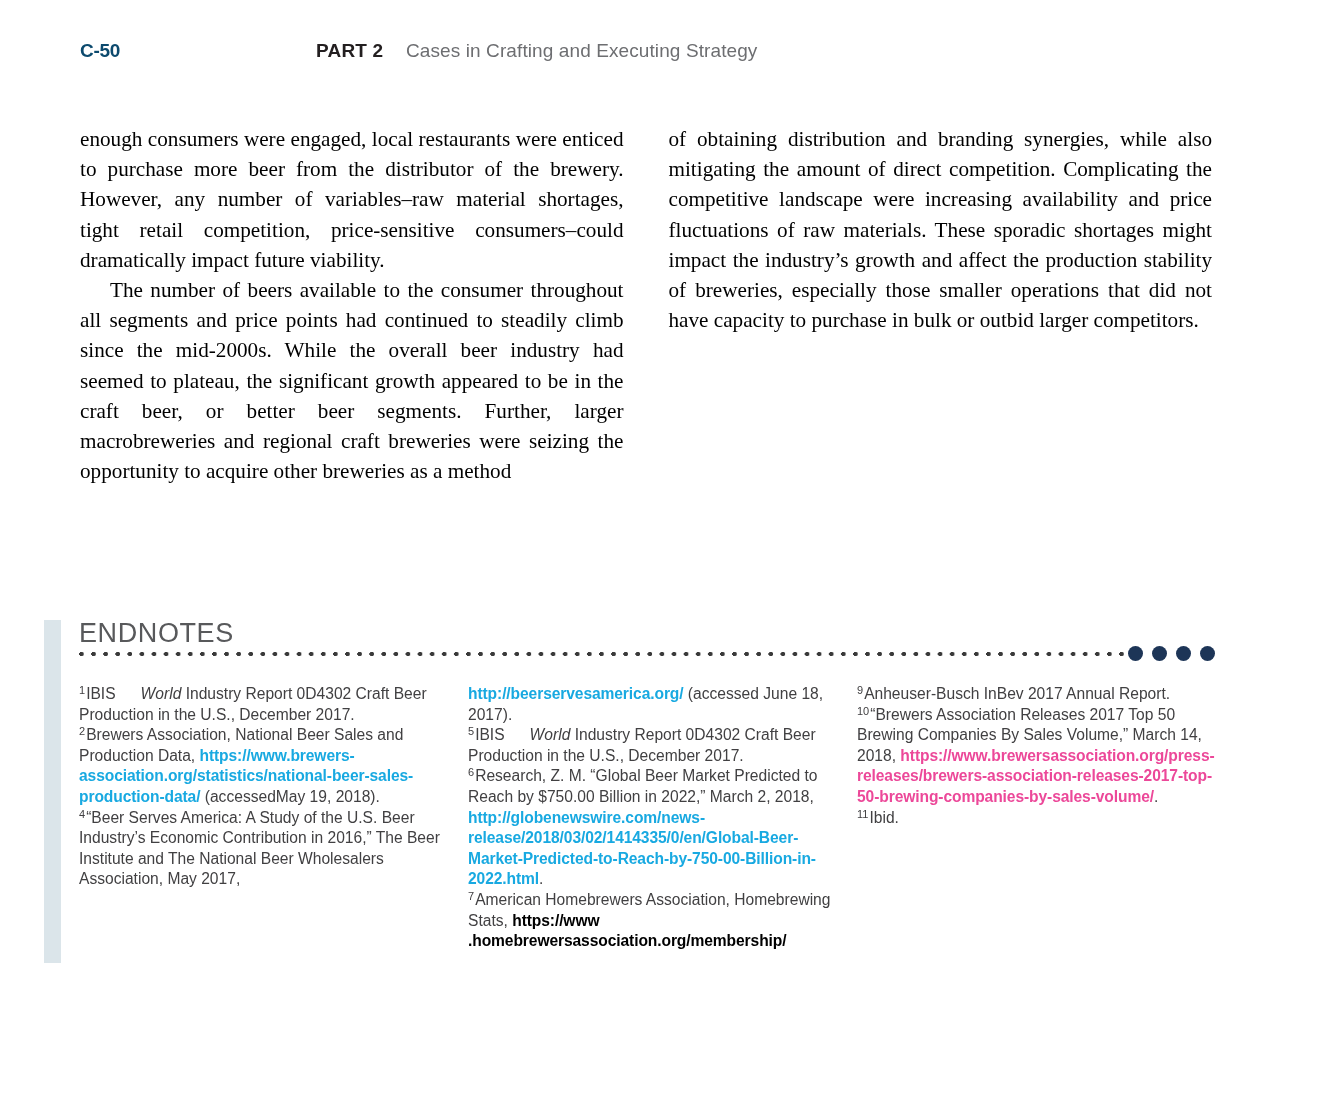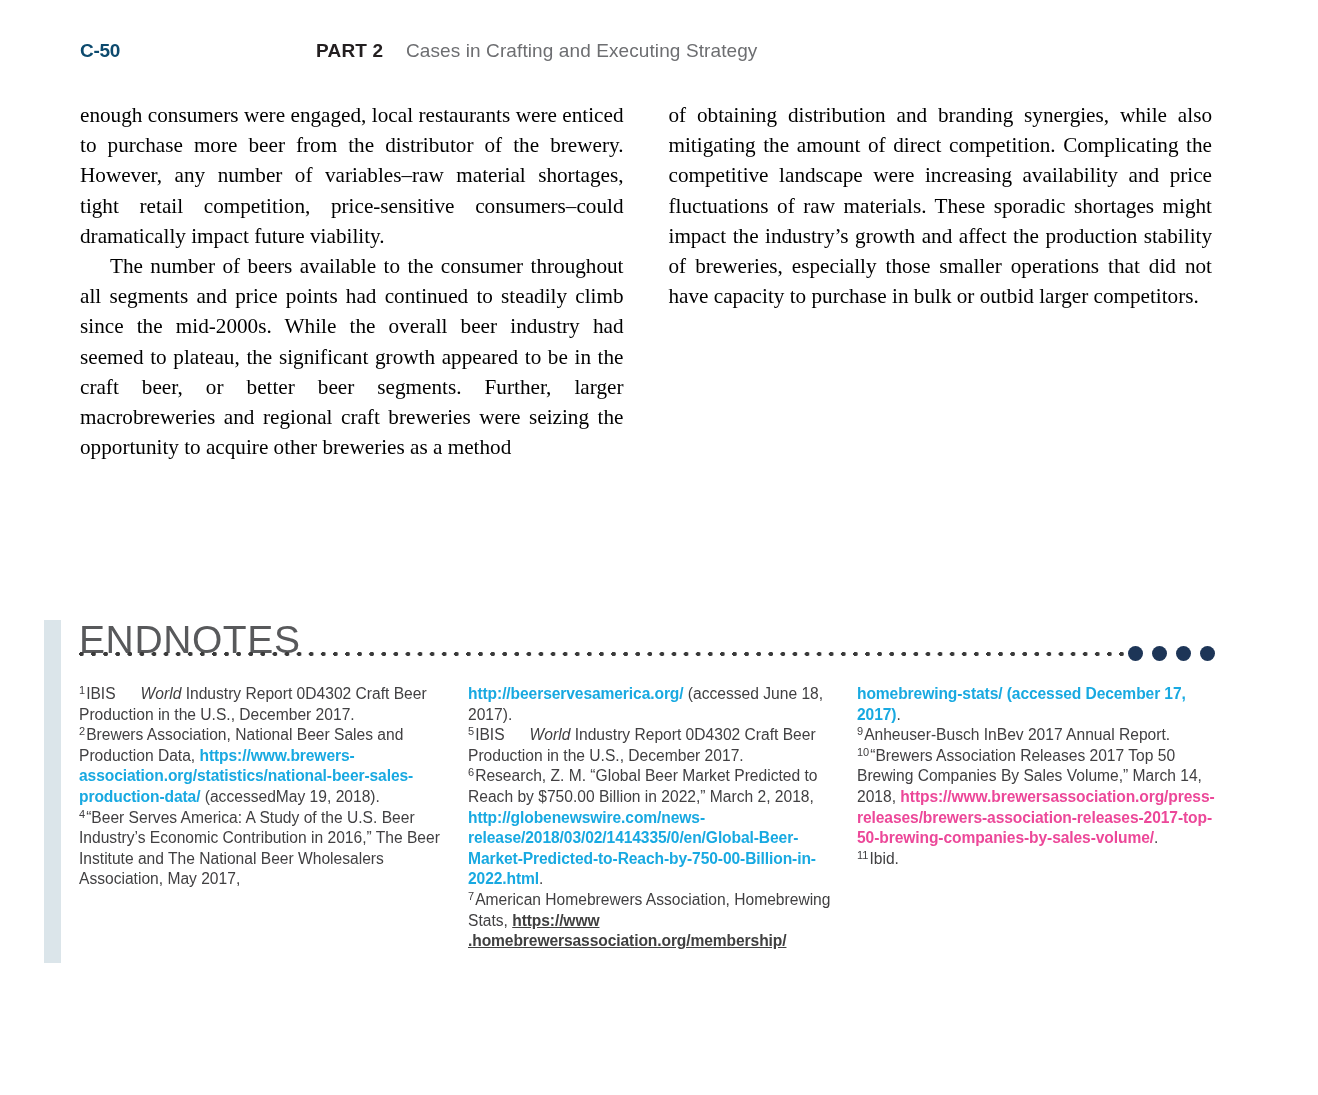--- a/index.html
+++ b/index.html
@@ -58,20 +58,21 @@
   .body-cols {
     position: absolute;
     left: 80px;
     top: 100px;
     width: 1132px;
     display: flex;
     gap: 45px;
   }
   .body-col {
     width: 544px;
+    margin-top: 24px;
   }
   .body-col p {
     margin: 0;
     font-family: "Liberation Serif", "DejaVu Serif", serif;
     font-size: 21.2px;
     line-height: 30.2px;
     color: #000000;
     text-align: justify;
     text-justify: inter-word;
     hyphens: none;
@@ -88,21 +89,21 @@
     width: 17px;
     height: 343px;
     background: #dbe5ea;
   }
   .endnotes-title {
     position: absolute;
     left: 79px;
     top: 618px;
     font-family: "Liberation Sans", "DejaVu Sans", sans-serif;
     font-weight: normal;
-    font-size: 39px;
+    font-size: 27px;
     letter-spacing: 0.6px;
     color: #58595b;
   }
   .dotted-rule {
     position: absolute;
     left: 79px;
     top: 650px;
     width: 1050px;
     height: 8px;
     background-image: radial-gradient(circle at 2.5px 50%, #3a3a3a 2.1px, rgba(0,0,0,0) 2.4px);
@@ -192,21 +193,20 @@
 <div class="notes-cols" id="notes-cols">
     <div class="notes-col">
       <p class="note"><sup class="num">1</sup><span>IBIS</span><span class="ital">World</span><span> Industry Report 0D4302 Craft Beer Production in the U.S., December 2017.</span></p>
       <p class="note"><sup class="num">2</sup><span>Brewers Association, National Beer Sales and Production Data, </span><span class="lnk" style="color: rgb(24, 169, 225);">https://www.brewers-association.org/statistics/national-beer-sales-production-data/</span><span> (accessedMay 19, 2018).</span></p>
       <p class="note"><sup class="num">4</sup><span>“Beer Serves America: A Study of the U.S. Beer Industry’s Economic Contribution in 2016,” The Beer Institute and The National Beer Wholesalers Association, May 2017,</span></p>
     </div>
     <div class="notes-col">
       <p class="note"><span class="lnk" style="color: rgb(24, 169, 225);">http://beerservesamerica.org/</span><span> (accessed June 18, 2017).</span></p>
       <p class="note"><sup class="num">5</sup><span>IBIS</span><span class="ital">World</span><span> Industry Report 0D4302 Craft Beer Production in the U.S., December 2017.</span></p>
       <p class="note"><sup class="num">6</sup><span>Research, Z. M. “Global Beer Market Predicted to Reach by $750.00 Billion in 2022,” March 2, 2018, </span><span class="lnk" style="color: rgb(24, 169, 225);">http://globenewswire.com/news-release/2018/03/02/1414335/0/en/Global-Beer-Market-Predicted-to-Reach-by-750-00-Billion-in-2022.html</span><span>.</span></p>
-      <p class="note"><sup class="num">7</sup><span>American Homebrewers Association, Homebrewing Stats, </span><span class="lnk" style="color: #404040; text-decoration: underline;">https://www .homebrewersassociation.org/membership/</span></p>
+      <p class="note"><sup class="num">7</sup><span>American Homebrewers Association, Homebrewing Stats, </span><span class="lnk" style="color: #000000;">https://www .homebrewersassociation.org/membership/</span></p>
     </div>
     <div class="notes-col">
-      <p class="note"><span class="lnk" style="color: rgb(24, 169, 225);">homebrewing-stats/ (accessed December 17, 2017)</span><span>.</span></p>
       <p class="note"><sup class="num">9</sup><span>Anheuser-Busch InBev 2017 Annual Report.</span></p>
       <p class="note"><sup class="num">10</sup><span>“Brewers Association Releases 2017 Top 50 Brewing Companies By Sales Volume,” March 14, 2018, </span><span class="lnk" style="color: #ec4899;">https://www.brewersassociation.org/press-releases/brewers-association-releases-2017-top-50-brewing-companies-by-sales-volume/</span><span>.</span></p>
       <p class="note"><sup class="num">11</sup><span>Ibid.</span></p>
     </div>
   </div>
 
 </body></html>

